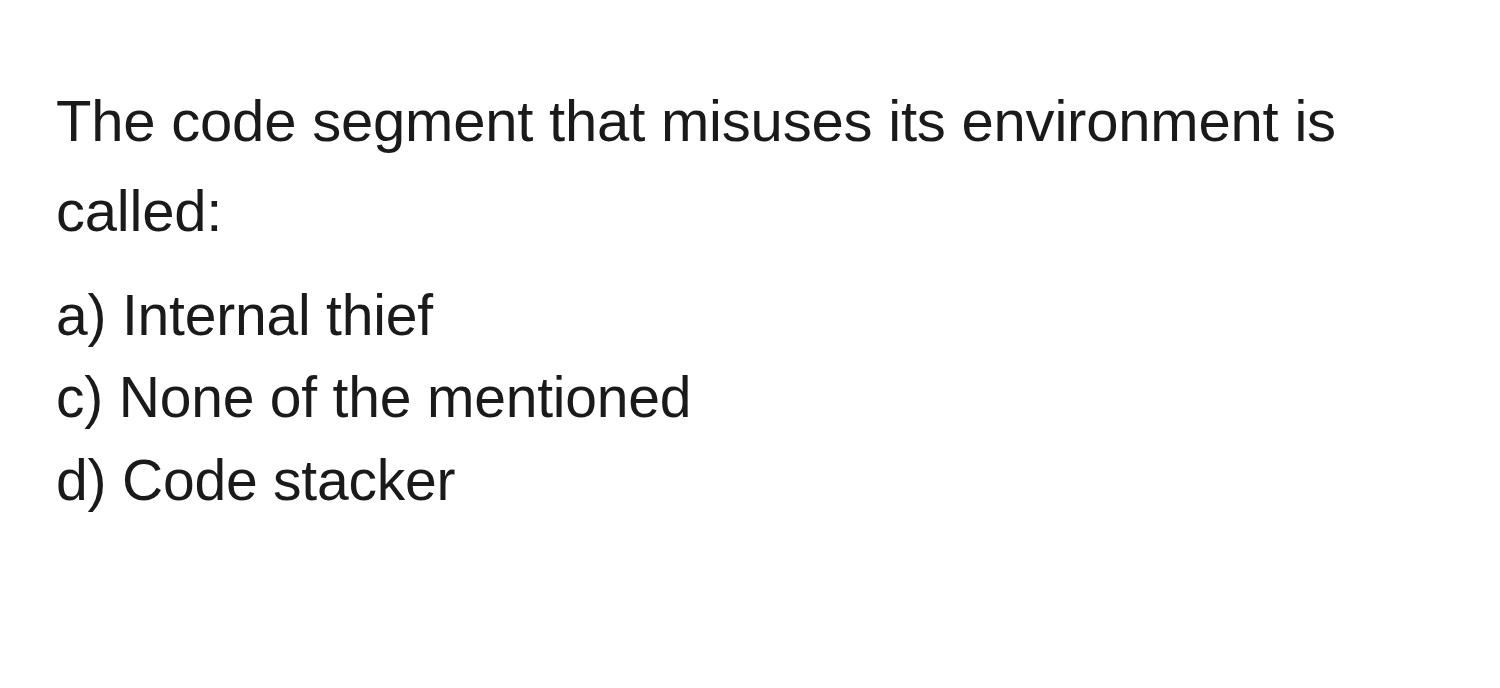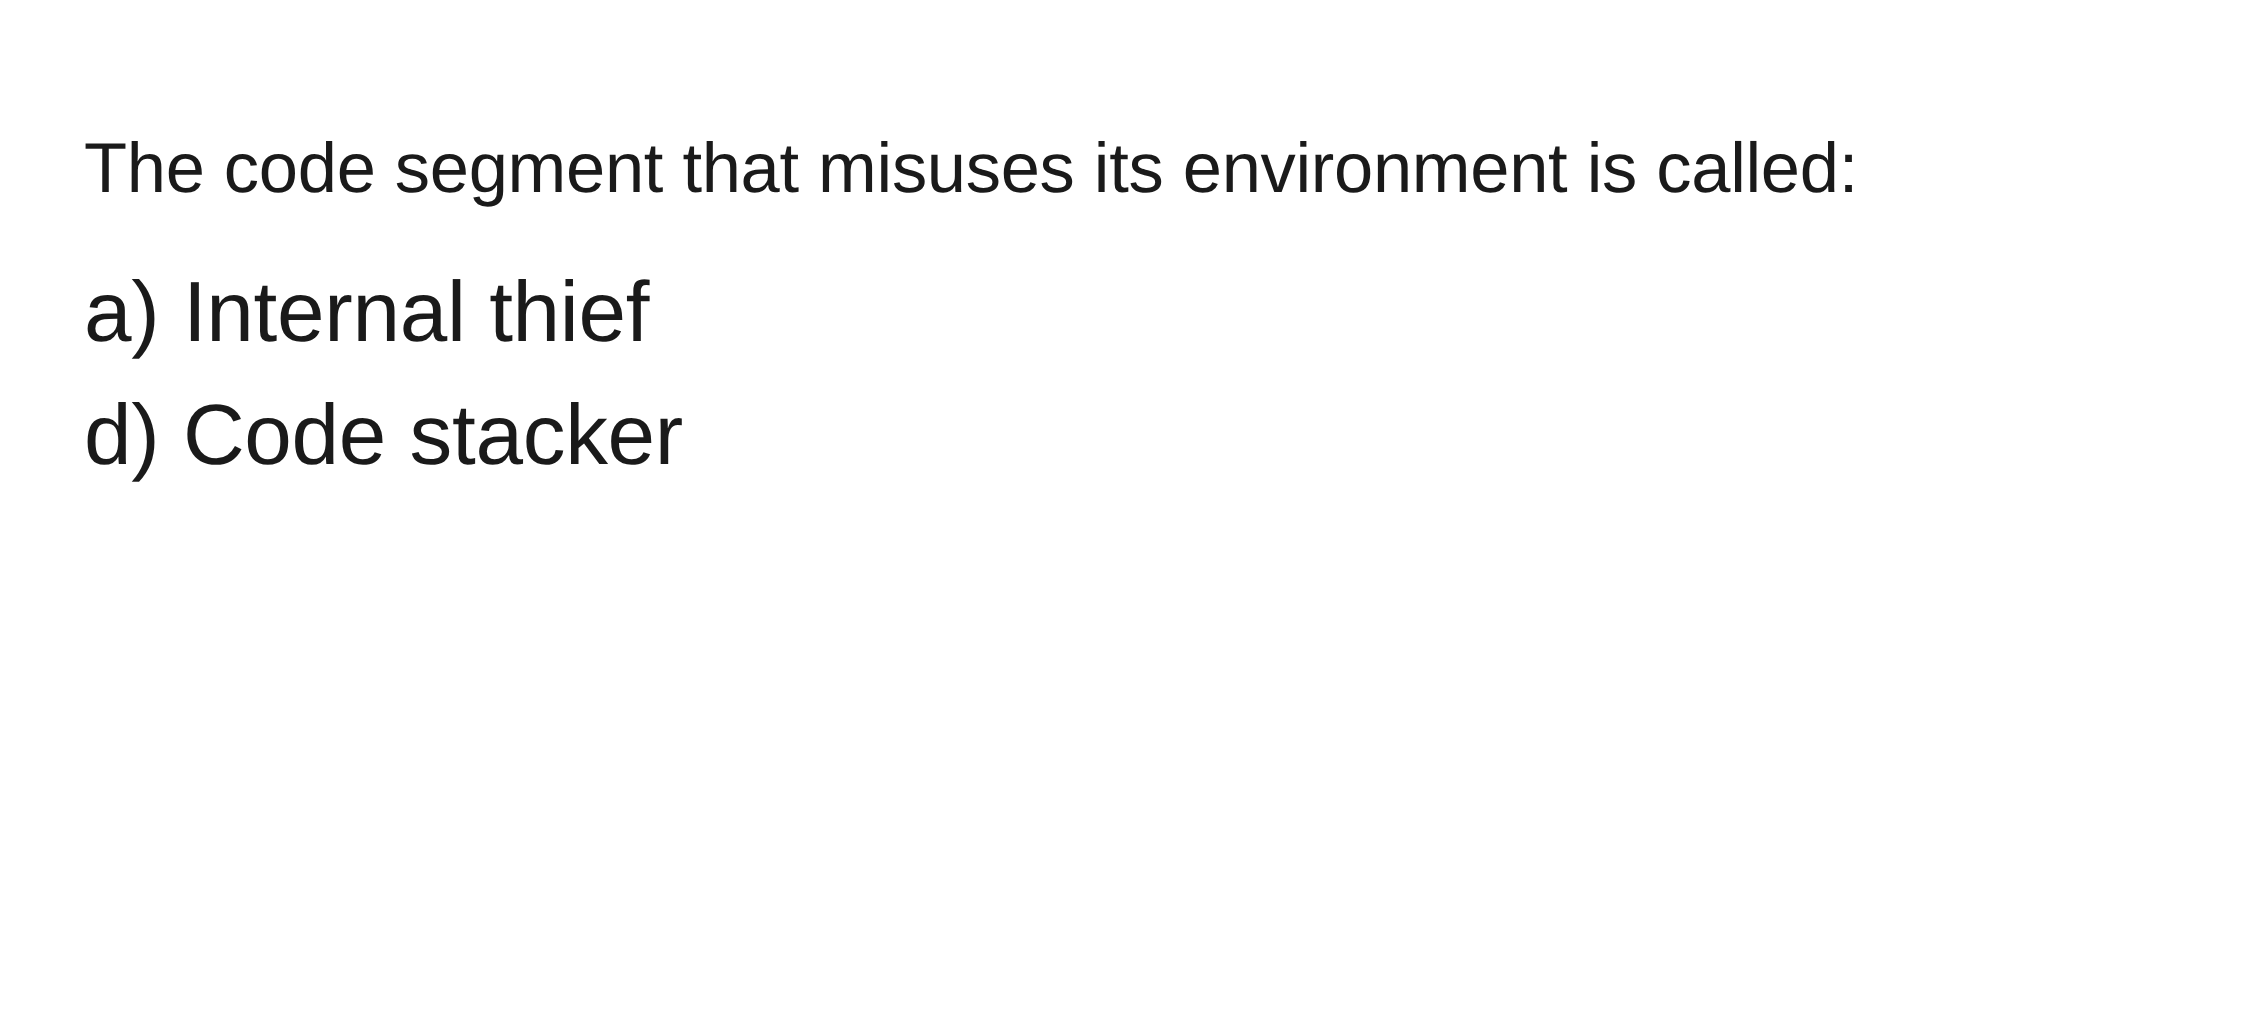--- a/index.html
+++ b/index.html
@@ -9,21 +9,21 @@
     }
     body {
       width: 1500px;
       height: 688px;
       background: #ffffff;
       font-family: -apple-system, BlinkMacSystemFont, "Segoe UI", Helvetica, Arial, sans-serif;
       color: #1a1a1a;
       padding: 76px 56px;
     }
     .question-text {
-      font-size: 47px;
+      font-size: 58px;
       line-height: 1.55;
       letter-spacing: -0.2px;
       margin-bottom: 18px;
     }
     .option {
       font-size: 57px;
       line-height: 1.45;
       letter-spacing: -0.2px;
     }
   </style>
@@ -31,16 +31,20 @@
 <body>
 
 <div class="question-text">The code segment that misuses its environment is called:</div>
 
 <div class="options">
   <div class="option">
     <span>a)</span>
     <span>Internal thief</span>
   </div>
   <div class="option">
+    <span>c)</span>
+    <span>None of the mentioned</span>
+  </div>
+  <div class="option">
     <span>d)</span>
     <span>Code stacker</span>
   </div>
 </div>
 
 </body></html>

